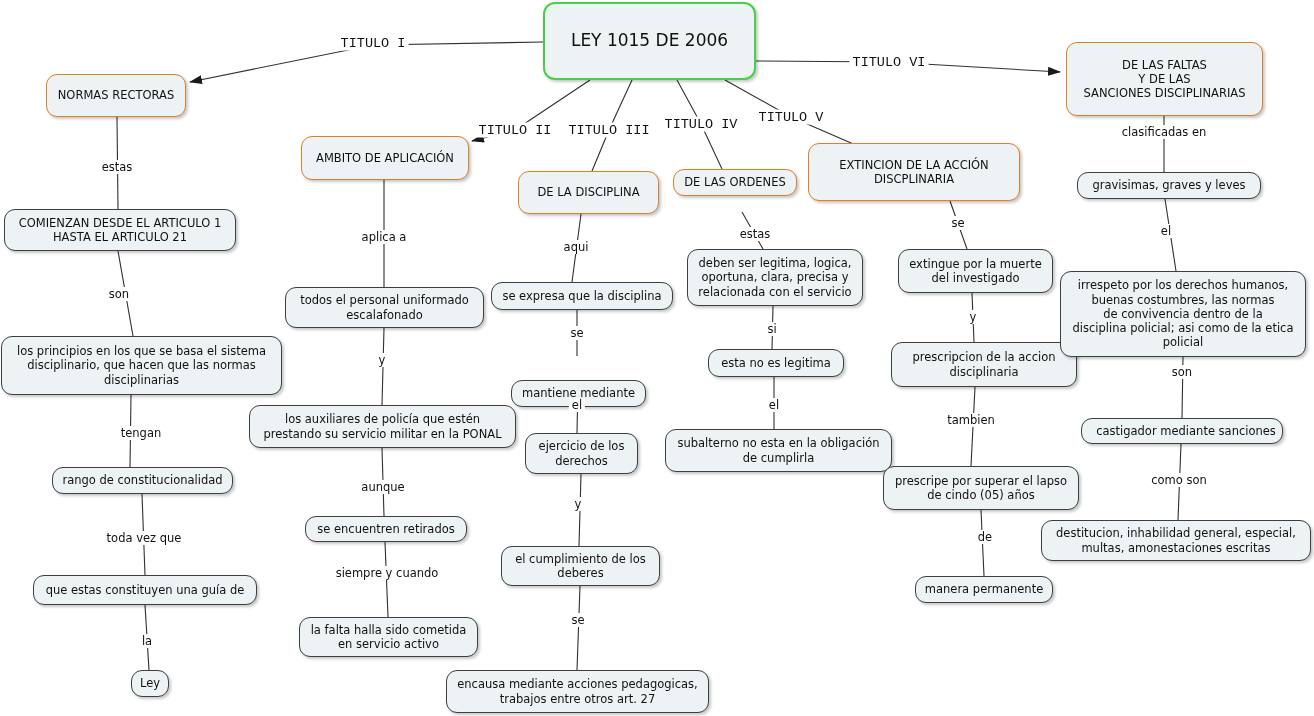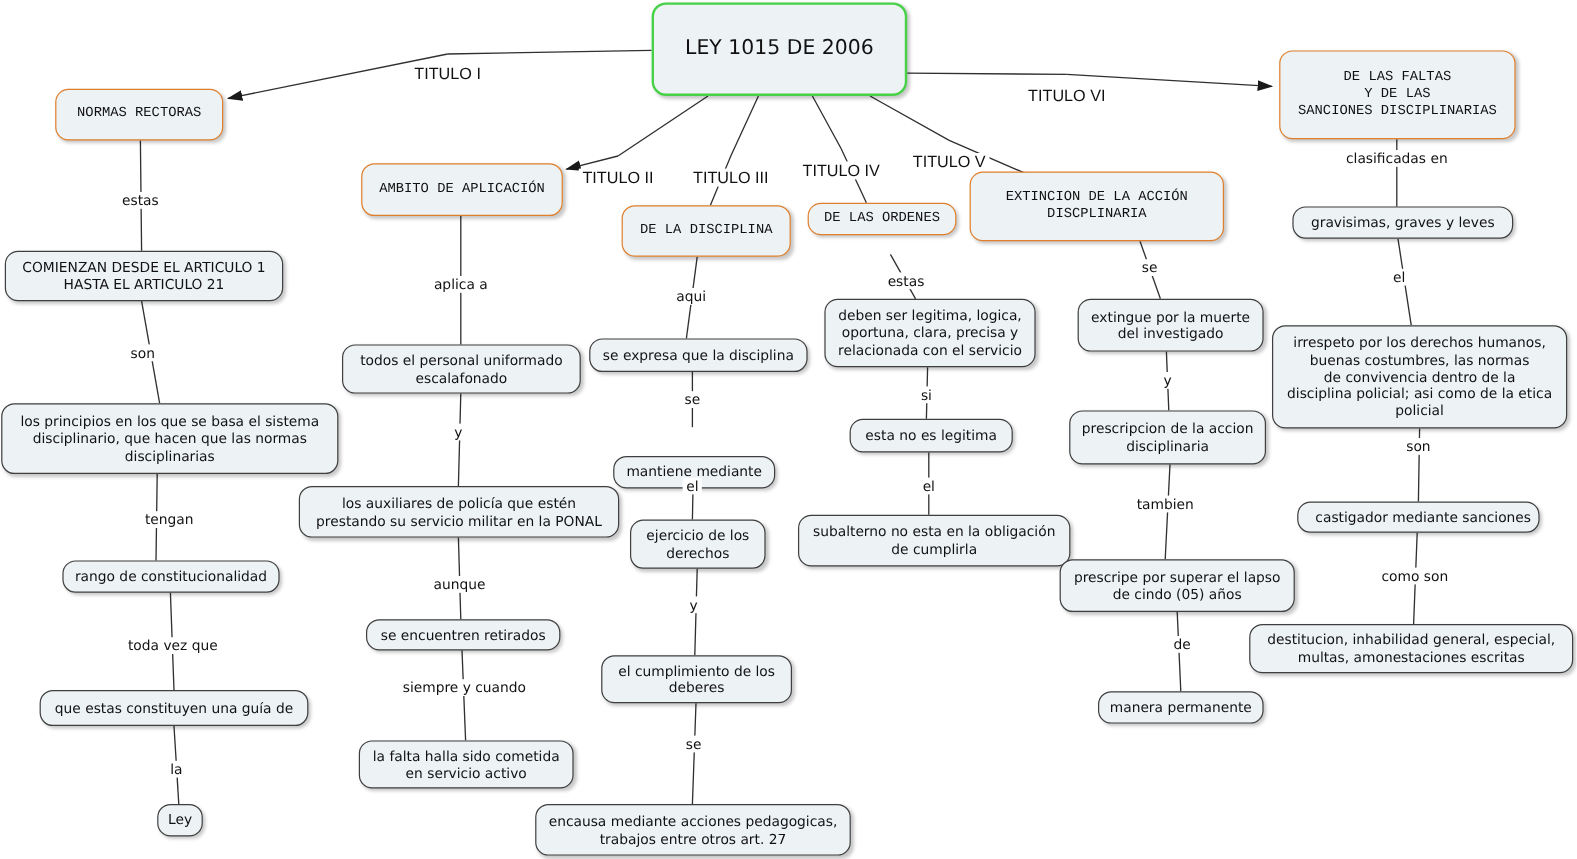--- a/index.html
+++ b/index.html
@@ -3,25 +3,25 @@
 <meta charset="utf-8">
 <style>
   html,body{margin:0;padding:0;background:#fff;}
   #canvas{position:relative;width:1314px;height:716px;background:#ffffff;overflow:hidden;
           font-family:"DejaVu Sans", sans-serif;}
   #wires{position:absolute;left:0;top:0;width:1314px;height:716px;}
   .node{position:absolute;box-sizing:border-box;background:#edf2f5;border:1px solid #3f3f3f;
         border-radius:11px;display:flex;align-items:center;justify-content:center;
         text-align:center;font-size:11.5px;line-height:1.24;color:#111;
         white-space:pre;padding:2px 4px;box-shadow:2px 2px 3px rgba(0,0,0,.22);}
-  .node.title{border:1.4px solid #e07f2b;font-family:Liberation Mono, monospace;}
+  .node.title{border:1.4px solid #e07f2b;}
   .node.root{border:2px solid #47d147;font-size:17px;border-radius:12px;}
   .lbl{position:absolute;transform:translate(-50%,-50%);background:#ffffff;padding:0 3px;
        font-size:11.5px;color:#111;white-space:nowrap;}
-  .lbl.tit{font-family:Liberation Sans, sans-serif;font-size:13.5px;margin-top:18px;}
+  .lbl.tit{font-family:Liberation Mono, monospace;font-size:13.5px;}
 </style>
 </head>
 <body>
 
 <div id="canvas">
 
   <svg id="wires" viewBox="0 0 1314 716" xmlns="http://www.w3.org/2000/svg">
     <defs>
       <marker id="arrow" markerWidth="14" markerHeight="10" refX="12" refY="4.5" orient="auto" markerUnits="userSpaceOnUse">
         <path d="M0,0 L13,4.5 L0,9 Z" fill="#1a1a1a"></path>
@@ -134,21 +134,21 @@
   <div class="lbl" style="left:774px;top:405px;">el</div>
   <div class="node" style="left:665px;top:429px;width:227px;height:43px;">subalterno no esta en la obligación
 de cumplirla</div>
 
   <div class="node title" style="left:808px;top:143px;width:212px;height:58px;">EXTINCION DE LA ACCIÓN
 DISCPLINARIA</div>
   <div class="lbl" style="left:958px;top:223px;">se</div>
   <div class="node" style="left:898px;top:249px;width:155px;height:44px;">extingue por la muerte
 del investigado</div>
   <div class="lbl" style="left:973px;top:317px;">y</div>
-  <div class="node" style="left:891px;top:342px;width:164px;height:45px;">prescripcion de la accion
+  <div class="node" style="left:891px;top:342px;width:186px;height:45px;">prescripcion de la accion
 disciplinaria</div>
   <div class="lbl" style="left:971px;top:420px;">tambien</div>
   <div class="node" style="left:883px;top:466px;width:196px;height:44px;">prescripe por superar el lapso
 de cindo (05) años</div>
   <div class="lbl" style="left:985px;top:537px;">de</div>
   <div class="node" style="left:915px;top:576px;width:138px;height:27px;">manera permanente</div>
 
   <div class="node title" style="left:1066px;top:42px;width:197px;height:74px;">DE LAS FALTAS
 Y DE LAS
 SANCIONES DISCIPLINARIAS</div>

